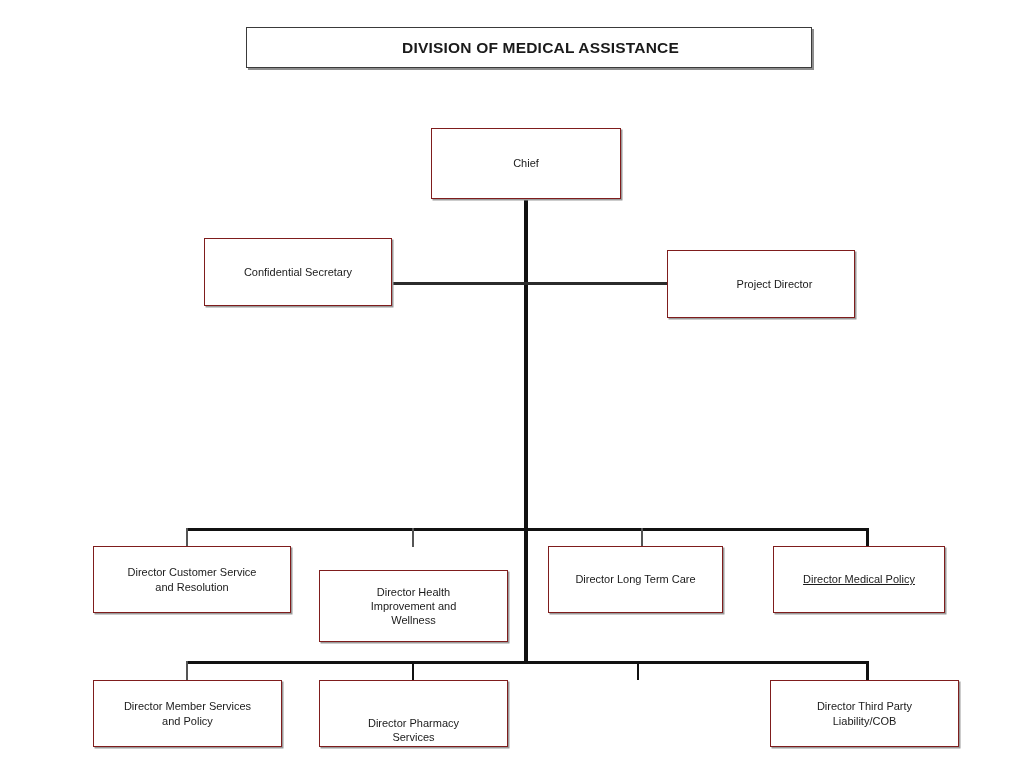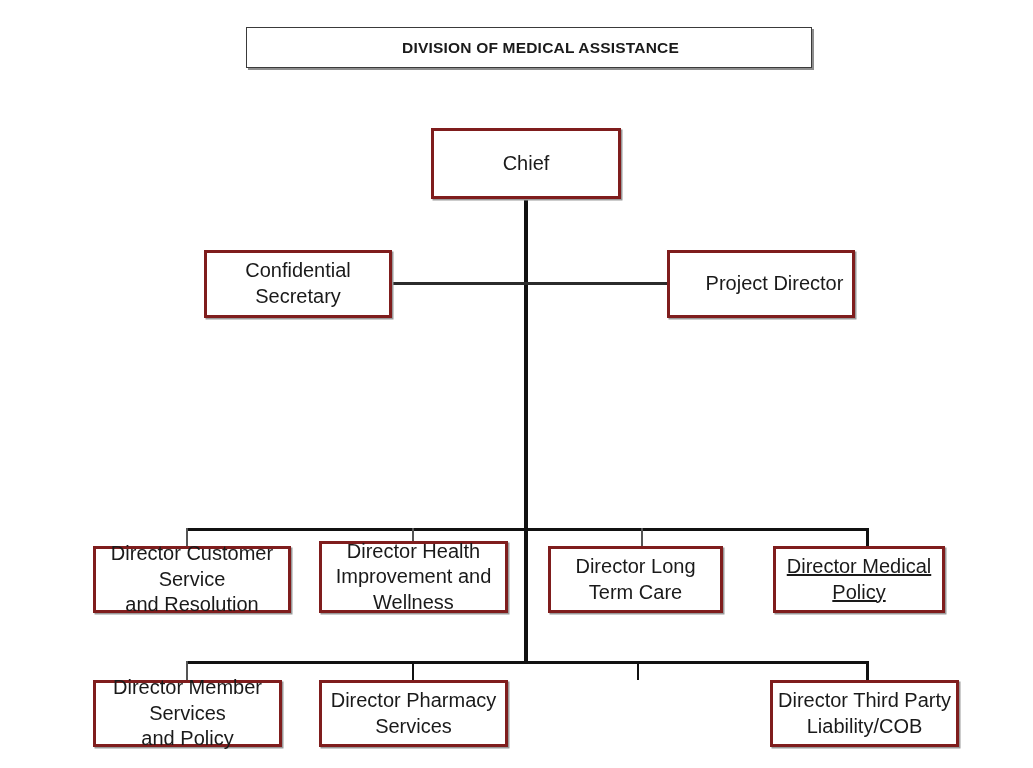--- a/index.html
+++ b/index.html
@@ -19,27 +19,27 @@
     position: absolute;
     left: 0;
     top: 0;
     width: 1033px;
     height: 768px;
   }
   .node {
     position: absolute;
     box-sizing: border-box;
     background: #ffffff;
-    border: 3px solid #7f1d1d;
+    border: 1px solid #7f1d1d;
     box-shadow: 1.5px 1.5px 0 0 #9a9a9a;
     display: flex;
     align-items: center;
     justify-content: center;
     text-align: center;
-    font-size: 20px;
+    font-size: 11px;
     line-height: 1.28;
     padding: 2px 5px;
     z-index: 3;
   }
   .node .node-label {
     display: block;
     white-space: pre-line;
   }
   .title-box {
     border: 1.6px solid #3a3a3a;
@@ -70,65 +70,65 @@
   </div>
 
   <div class="node" style="left:431px; top:128px; width:190px; height:71px;">
     <span class="node-label">Chief</span>
   </div>
 
   <div class="connector" style="left:524px; top:199px; width:4px; height:464px;"></div>
 
   <div class="connector thin" style="left:391px; top:282px; width:277px; height:2.5px;"></div>
 
-  <div class="node" style="left:204px; top:250px; width:188px; height:68px;">
+  <div class="node" style="left:204px; top:238px; width:188px; height:68px;">
     <span class="node-label">Confidential Secretary</span>
   </div>
 
   <div class="node" style="left:667px; top:250px; width:188px; height:68px;padding-left:32px;">
     <span class="node-label">Project Director</span>
   </div>
 
   <div class="connector" style="left:186px; top:528px; width:683px; height:2.5px;"></div>
   <div class="connector gray" style="left:186px; top:528px; width:1.6px; height:19px;"></div>
   <div class="connector gray" style="left:412px; top:528px; width:1.6px; height:19px;"></div>
   <div class="connector gray" style="left:641px; top:528px; width:1.6px; height:19px;"></div>
   <div class="connector" style="left:866px; top:528px; width:2.6px; height:19px;"></div>
 
   <div class="node" style="left:93px; top:546px; width:198px; height:67px;align-items:center;">
     <span class="node-label">Director Customer Service
 and Resolution</span>
   </div>
 
-  <div class="node" style="left:319px; top:541px; width:189px; height:72px;">
+  <div class="node" style="left:319px; top:570px; width:189px; height:72px;">
     <span class="node-label">Director Health
 Improvement and
 Wellness</span>
   </div>
 
   <div class="node" style="left:548px; top:546px; width:175px; height:67px;">
     <span class="node-label">Director Long Term Care</span>
   </div>
 
   <div class="node" style="left:773px; top:546px; width:172px; height:67px;text-decoration:underline;">
     <span class="node-label">Director Medical Policy</span>
   </div>
 
   <div class="connector" style="left:186px; top:661px; width:683px; height:2.5px;"></div>
   <div class="connector gray" style="left:186px; top:661px; width:1.6px; height:19px;"></div>
   <div class="connector" style="left:412px; top:661px; width:2.4px; height:19px;"></div>
   <div class="connector" style="left:637px; top:661px; width:2.4px; height:19px;"></div>
   <div class="connector" style="left:866px; top:661px; width:2.6px; height:19px;"></div>
 
-  <div class="node" style="left:93px; top:680px; width:189px; height:67px;justify-content:flex-end;">
+  <div class="node" style="left:93px; top:680px; width:189px; height:67px;">
     <span class="node-label">Director Member Services
 and Policy</span>
   </div>
 
-  <div class="node" style="left:319px; top:680px; width:189px; height:67px;">
+  <div class="node" style="left:319px; top:680px; width:189px; height:67px;align-items:flex-end;">
     <span class="node-label">Director Pharmacy
 Services</span>
   </div>
 
 
   <div class="node" style="left:770px; top:680px; width:189px; height:67px;">
     <span class="node-label">Director Third Party
 Liability/COB</span>
   </div>
 

